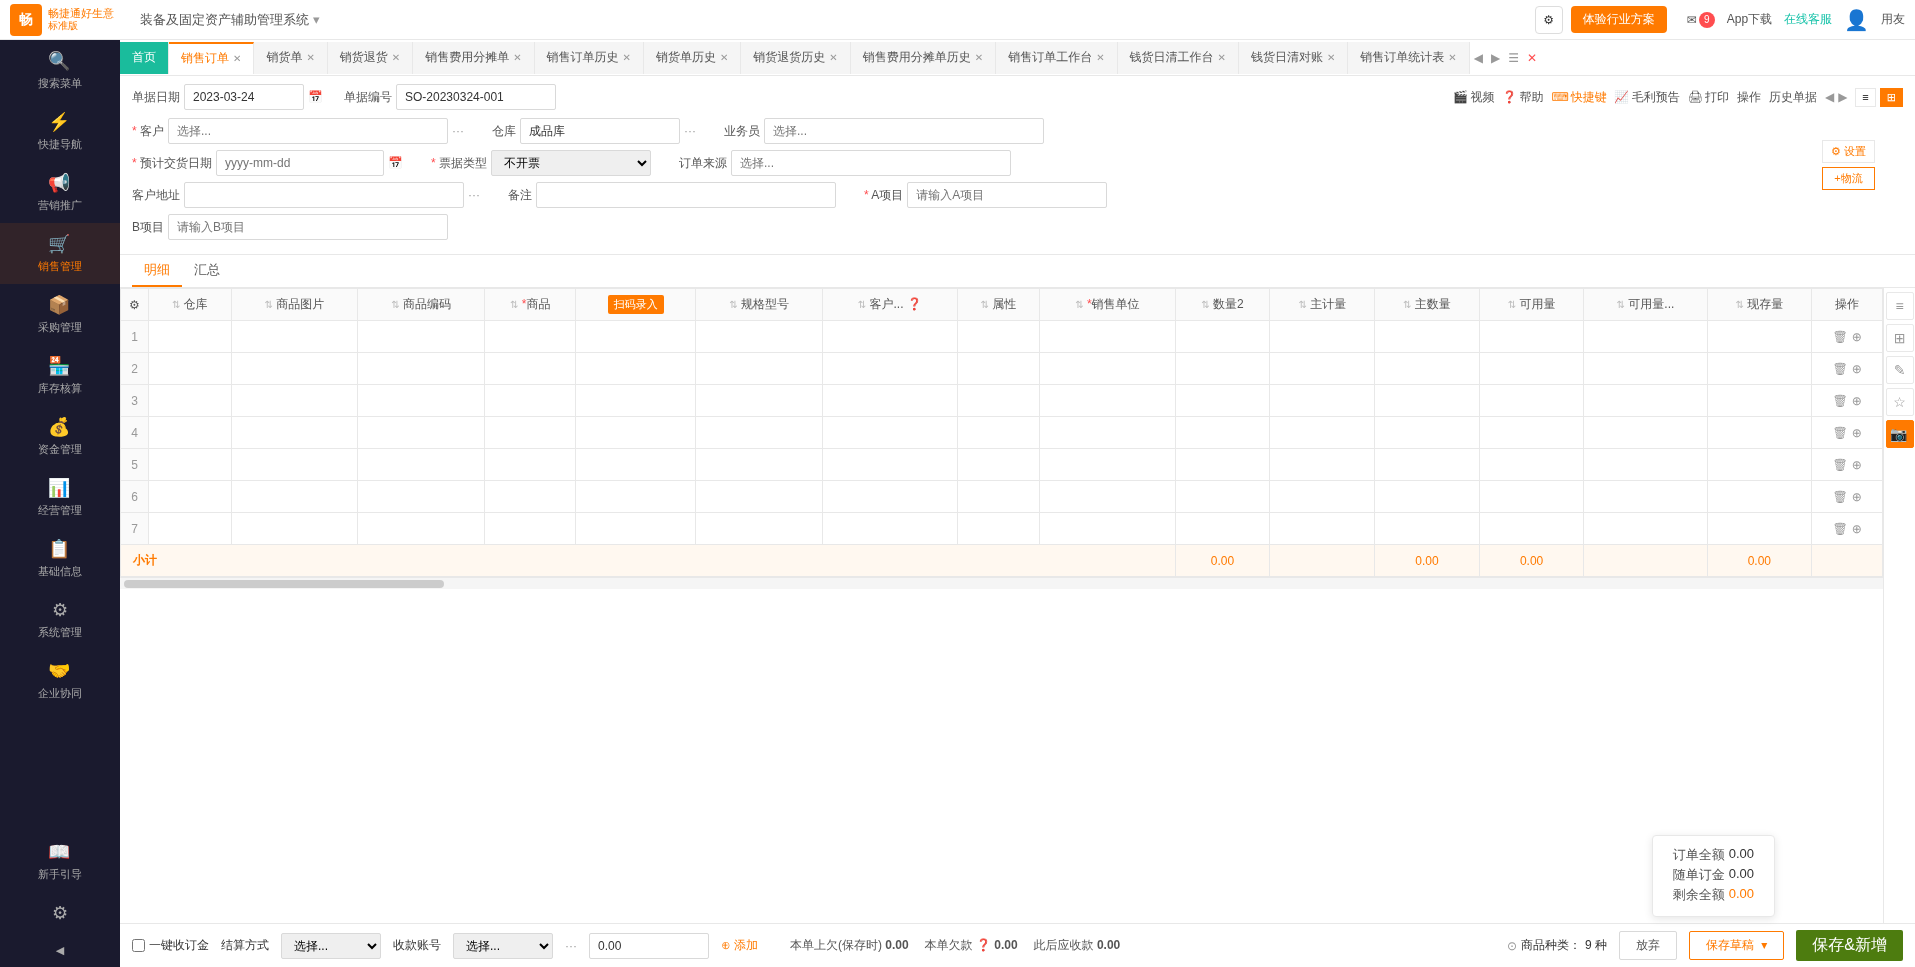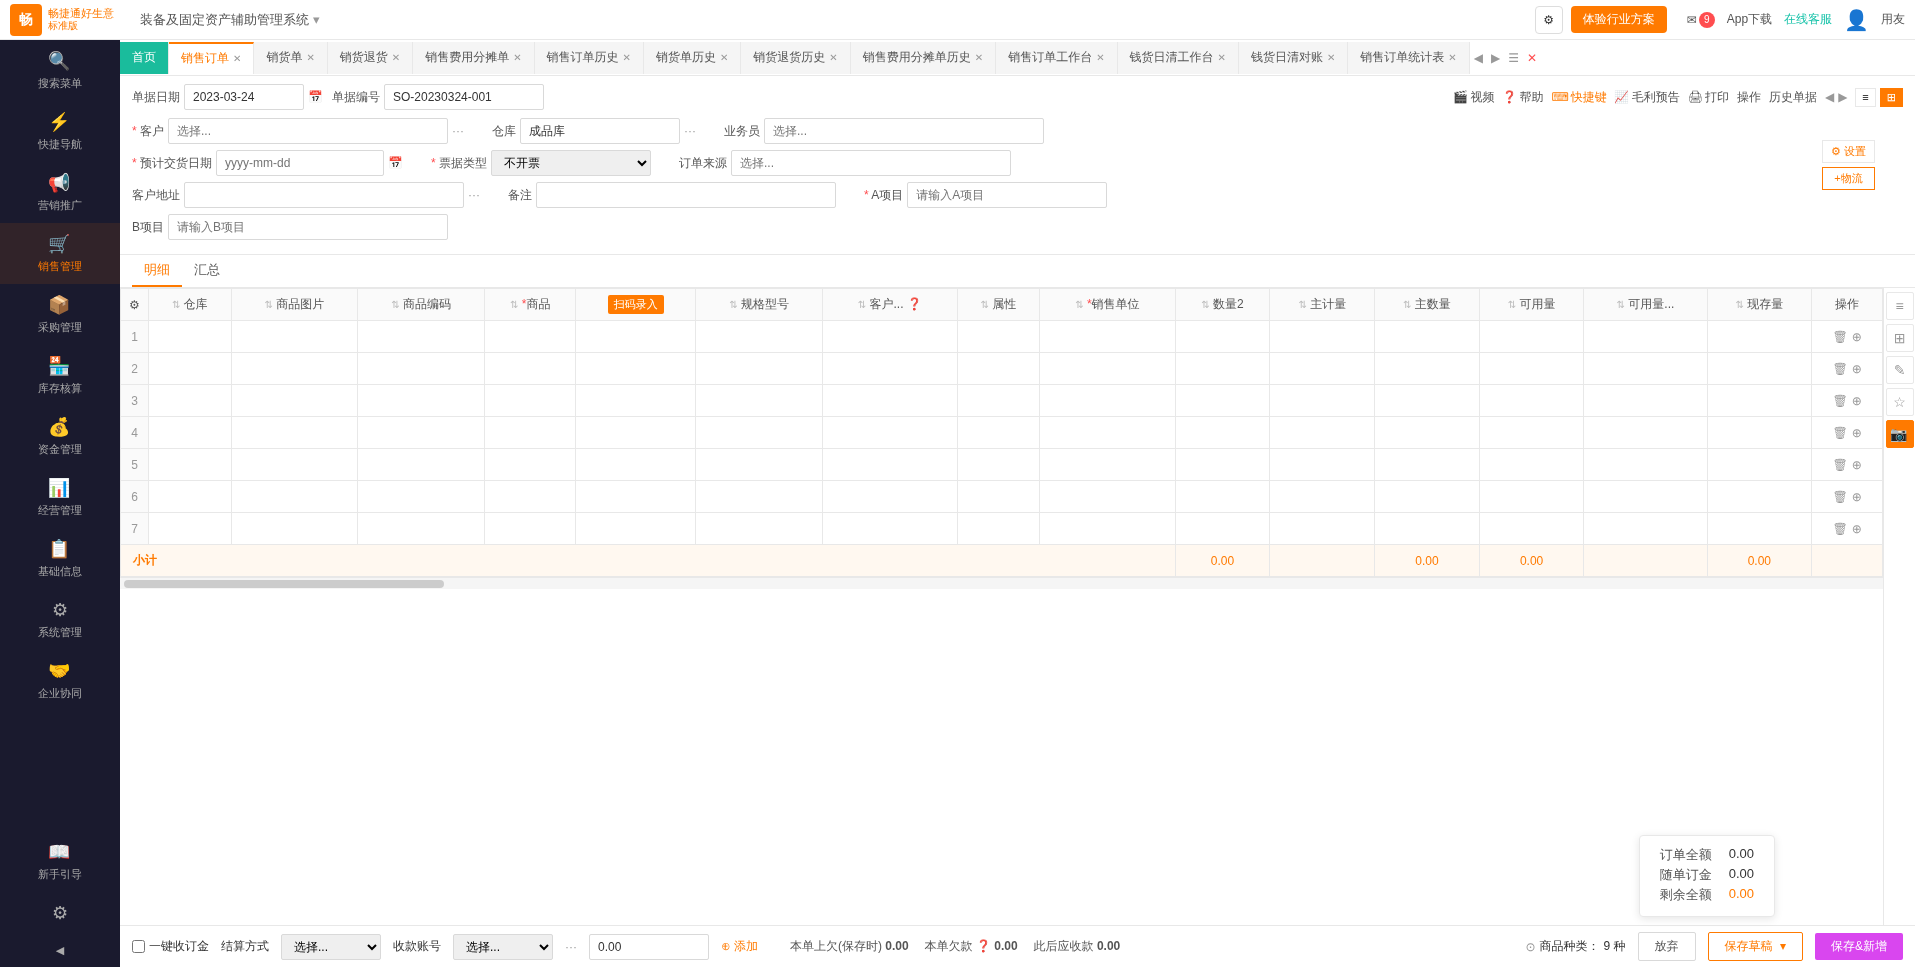--- a/index.html
+++ b/index.html
@@ -35,21 +35,21 @@
     .tab-bar { display: flex; align-items: center; background: #fff; border-bottom: 1px solid #e8e8e8; height: 36px; overflow: hidden; }
     .tab-item { display: flex; align-items: center; padding: 0 12px; height: 32px; border-right: 1px solid #e8e8e8; cursor: pointer; white-space: nowrap; font-size: 12px; color: #555; background: #f5f5f5; }
     .tab-item.active { background: #fff; color: #ff7a00; border-top: 2px solid #ff7a00; }
     .tab-item.home { background: #1abc9c; color: white; }
     .tab-close { margin-left: 4px; font-size: 10px; color: #999; }
     .tab-nav { display: flex; align-items: center; padding: 0 4px; cursor: pointer; color: #999; }
 
     
     .form-area { background: #fff; padding: 8px 12px; border-bottom: 1px solid #e8e8e8; }
     .form-header { display: flex; align-items: center; justify-content: space-between; margin-bottom: 8px; }
-    .form-header-left { display: flex; align-items: center; font-size: 12px; }
+    .form-header-left { display: flex; align-items: center; gap: 12px; font-size: 12px; }
     .form-header-right { display: flex; align-items: center; gap: 8px; font-size: 12px; color: #555; }
     .form-row { display: flex; align-items: center; gap: 8px; margin-bottom: 6px; flex-wrap: wrap; }
     .form-field { display: flex; align-items: center; gap: 4px; min-width: 200px; }
     .form-label { color: #555; white-space: nowrap; font-size: 12px; }
     .form-label.required::before { content: '* '; color: #ff4d4f; }
     .form-input { border: 1px solid #d9d9d9; border-radius: 2px; padding: 3px 8px; font-size: 12px; color: #333; background: #fff; min-width: 120px; height: 26px; }
     .form-input-lg { min-width: 200px; }
     .dots-btn { color: #999; cursor: pointer; }
 
     
@@ -76,33 +76,33 @@
     .subtotal-val { color: #ff7a00; text-align: center; }
 
     
     .scroll-bar-row { height: 12px; background: #f5f5f5; border-top: 1px solid #e8e8e8; display: flex; align-items: center; padding: 0 4px; }
     .scroll-thumb { width: 320px; height: 8px; background: #ccc; border-radius: 4px; }
 
     
     .bottom-bar { display: flex; align-items: center; background: #fff; border-top: 1px solid #e8e8e8; padding: 6px 12px; gap: 12px; }
     .bottom-left { display: flex; align-items: center; gap: 16px; font-size: 12px; color: #555; }
     .checkbox-wrap { display: flex; align-items: center; gap: 4px; }
-    .amount-row { display: flex; justify-content: space-between; gap: 17px; margin-bottom: 2px; }
+    .amount-row { display: flex; justify-content: space-between; gap: 4px; margin-bottom: 2px; }
     .amount-label { color: #555; }
     .amount-val { color: #333; }
 
     
     .right-panel { width: 32px; background: #fff; border-left: 1px solid #e8e8e8; display: flex; flex-direction: column; align-items: center; padding-top: 4px; gap: 4px; }
     .right-btn { width: 28px; height: 28px; display: flex; align-items: center; justify-content: center; cursor: pointer; color: #999; border: 1px solid #e8e8e8; border-radius: 2px; font-size: 14px; background: #fff; }
     .right-btn.active { background: #ff7a00; color: white; border-color: #ff7a00; }
 
     
     .btn-discard { border: 1px solid #d9d9d9; background: #fff; padding: 5px 16px; border-radius: 2px; cursor: pointer; font-size: 12px; color: #555; }
     .btn-save-draft { border: 1px solid #ff7a00; background: #fff; color: #ff7a00; padding: 5px 16px; border-radius: 2px; cursor: pointer; font-size: 12px; }
-    .btn-save-new { border: none; background: #d946ef; color: white; padding: 5px 16px; border-radius: 2px; cursor: pointer; font-size: 12px; }
+    .btn-save-new { border: none; background: #4d7c0f; color: white; padding: 5px 16px; border-radius: 2px; cursor: pointer; font-size: 16px; }
 
     .orange-text { color: #ff7a00; }
     .red-text { color: #ff4d4f; }
 
     select.form-select { border: 1px solid #d9d9d9; border-radius: 2px; padding: 3px 8px; font-size: 12px; height: 26px; }
   </style>
 </head>
 <body>
 
 <div class="top-bar">

